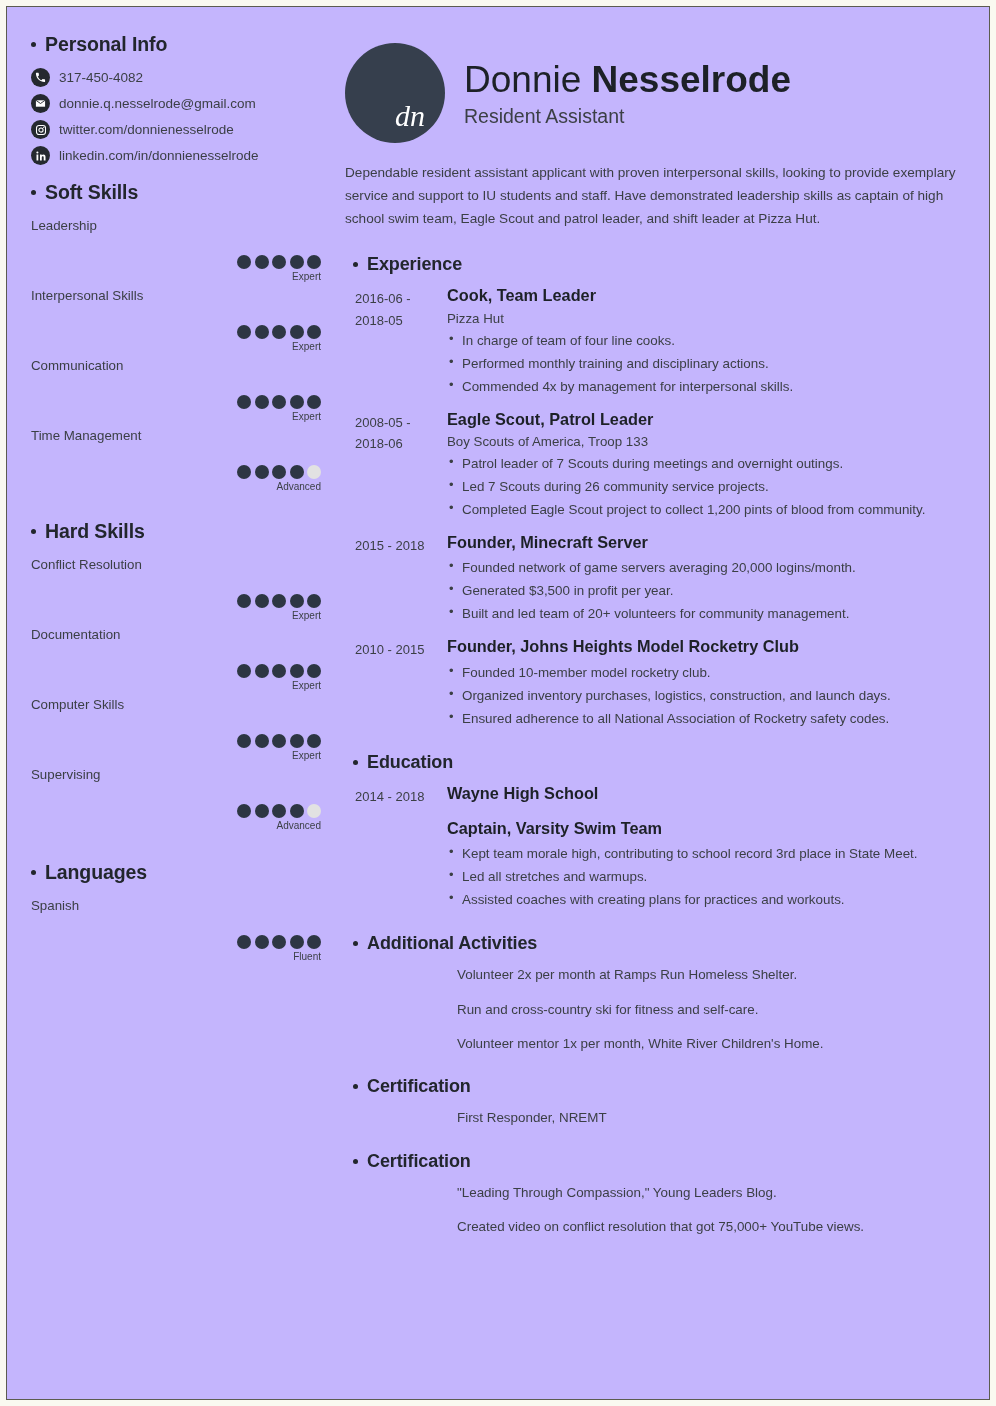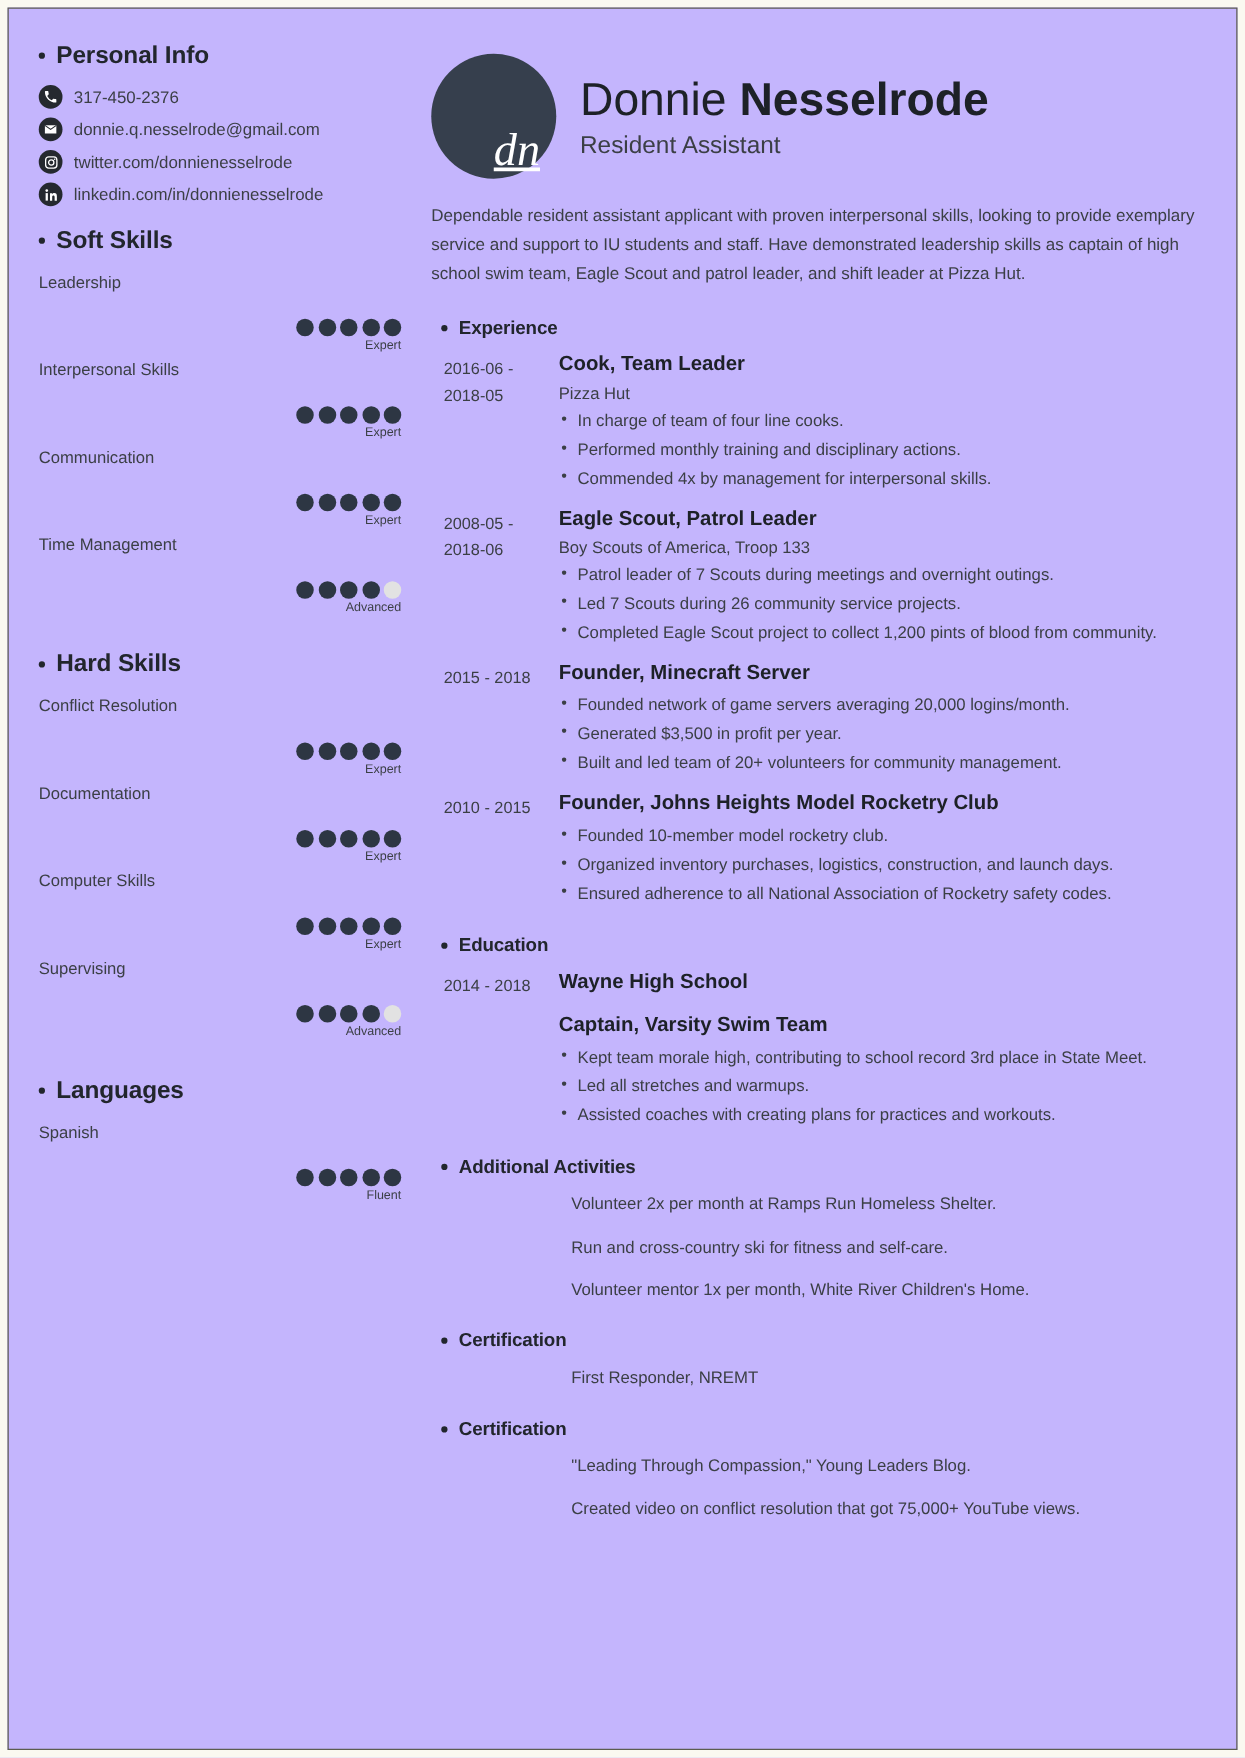--- a/index.html
+++ b/index.html
@@ -71,33 +71,33 @@
 
   .hdr { display: flex; align-items: flex-start; gap: 0; }
   .avatar {
     width: 100px; height: 100px; border-radius: 50%;
     background: #363f4d; flex: 0 0 100px;
     position: relative; margin-top: 10px;
   }
   .avatar .initials {
     position: absolute; left: 50%; top: 56%;
     font-family: "Liberation Serif", serif;
-    font-style: italic; font-size: 37px; color: #ffffff; text-decoration: underline;
+    font-style: italic; font-size: 30px; color: #ffffff;
   }
   .hdr-txt { padding-left: 19px; padding-top: 27px; }
   .name { font-size: 37px; color: #1d2127; font-weight: 300; line-height: 1.08; white-space: nowrap; }
   .name b { font-weight: bold; }
   .role { font-size: 19.5px; color: #3b3f45; margin-top: 5px; font-weight: 400; }
 
   .summary {
     font-size: 13.6px; line-height: 1.68; color: #3b3f45;
     margin-top: 19px; margin-bottom: 4px;
   }
 
-  .right .sec-head { font-size: 15px; margin: 22px 0 10px 8px; }
+  .right .sec-head { font-size: 18px; margin: 22px 0 10px 8px; }
   .right .sec-head.first { margin-top: 24px; }
 
   .entry { display: flex; margin-bottom: 11px; }
   .dates {
     width: 102px; flex: 0 0 102px;
     font-size: 13px; color: #3b3f45; line-height: 1.62;
     padding-left: 10px; padding-top: 3px;
   }
   .ebody { flex: 1; }
   .etitle { font-size: 16.3px; font-weight: bold; color: #1d2127; line-height: 1.3; }
@@ -127,21 +127,21 @@
         <span class="bullet"></span>
         <span>Personal Info</span>
       </div>
       <div id="contact-list">
           <div class="contact-row">
             <span class="ci">
               <svg width="11" height="11" viewBox="0 0 24 24" fill="#fff">
                 <path d="M6.6 10.8c1.6 3.1 4.1 5.6 7.2 7.2l2.4-2.4c.3-.3.7-.4 1.1-.3 1.2.4 2.4.6 3.7.6.6 0 1 .4 1 1V21c0 .6-.4 1-1 1C10.6 22 2 13.4 2 2.9c0-.6.4-1 1-1h4.1c.6 0 1 .4 1 1 0 1.3.2 2.5.6 3.7.1.4 0 .8-.3 1.1l-2.8 3.1z"></path>
               </svg>
             </span>
-            <span class="contact-txt">317-450-2376</span>
+            <span class="contact-txt">317-450-4082</span>
           </div>
           <div class="contact-row">
             <span class="ci">
               <svg width="11" height="11" viewBox="0 0 24 24" fill="#fff">
                 <path d="M2 5h20v14H2z" fill="#fff"></path>
                 <path d="M2 5l10 7 10-7" stroke="#25292f" stroke-width="2" fill="none"></path>
               </svg>
             </span>
             <span class="contact-txt">donnie.q.nesselrode@gmail.com</span>
           </div>

